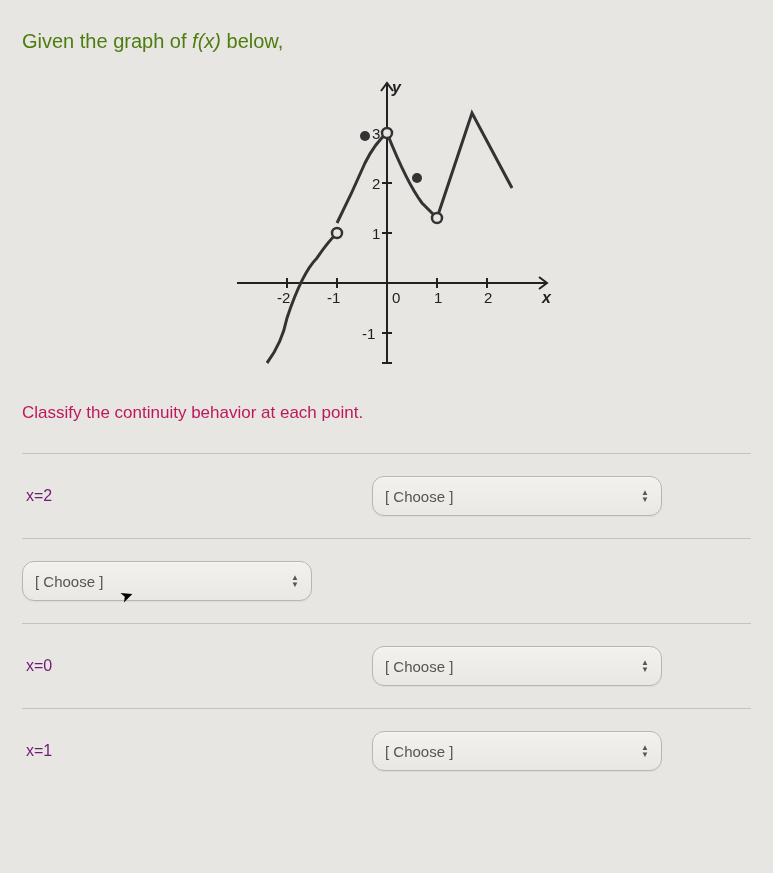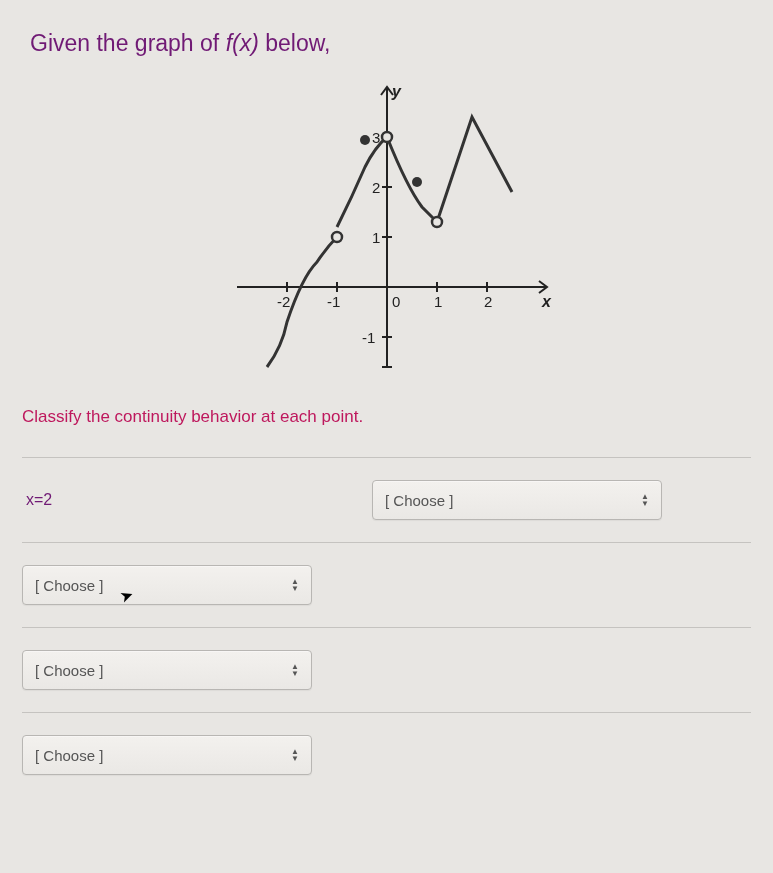--- a/index.html
+++ b/index.html
@@ -10,24 +10,23 @@
     body {
       font-family: -apple-system, BlinkMacSystemFont, "Segoe UI", Helvetica, Arial, sans-serif;
       background: #e8e6e3;
       width: 773px;
       height: 873px;
       padding: 30px 22px 0 22px;
       color: #333;
       position: relative;
     }
     .prompt-text {
-      font-size: 23px;
-      color: #701a75;
+      font-size: 20px;
+      color: #4d7c0f;
       margin-bottom: 10px;
-      margin-left: 8px;
     }
     .prompt-text em {
       font-style: italic;
     }
     .graph-container {
       display: flex;
       justify-content: center;
       margin: 10px 0 20px 0;
     }
     .graph {
@@ -57,21 +56,21 @@
       font-size: 16px;
       color: #701a75;
       padding-left: 4px;
     }
     .dropdown {
       flex: 1;
       max-width: 290px;
       height: 40px;
       background: linear-gradient(to bottom, #f3f1ee, #eae8e5);
       border: 1px solid #b8b6b3;
-      border-radius: 4px;
+      border-radius: 12px;
       display: flex;
       align-items: center;
       justify-content: space-between;
       padding: 10px 12px;
       font-size: 15px;
       color: #555;
       cursor: pointer;
       box-shadow: inset 0 1px 0 rgba(255,255,255,0.4), 0 1px 1px rgba(0,0,0,0.05);
     }
     .dropdown-arrows {
@@ -167,30 +166,32 @@
     <div class="dropdown">
       <span>[ Choose ]</span>
       <span class="dropdown-arrows">
         <span>▲</span>
           <span>▼</span>
       </span>
     </div>
   </div>
 
   <div class="question-row">
-    <div class="dropdown">
-      <span>[ Choose ]</span>
-      <span class="dropdown-arrows">
-        <span>▲</span>
-          <span>▼</span>
-      </span>
-    </div>
-  </div>
-
-  <div class="question-row">
+    <div class="q-label">x=0</div>
+    <div class="dropdown">
+      <span>[ Choose ]</span>
+      <span class="dropdown-arrows">
+        <span>▲</span>
+          <span>▼</span>
+      </span>
+    </div>
+  </div>
+
+  <div class="question-row">
+    <div class="q-label">x=1</div>
     <div class="dropdown">
       <span>[ Choose ]</span>
       <span class="dropdown-arrows">
         <span>▲</span>
           <span>▼</span>
       </span>
     </div>
   </div>
 
 </div>

